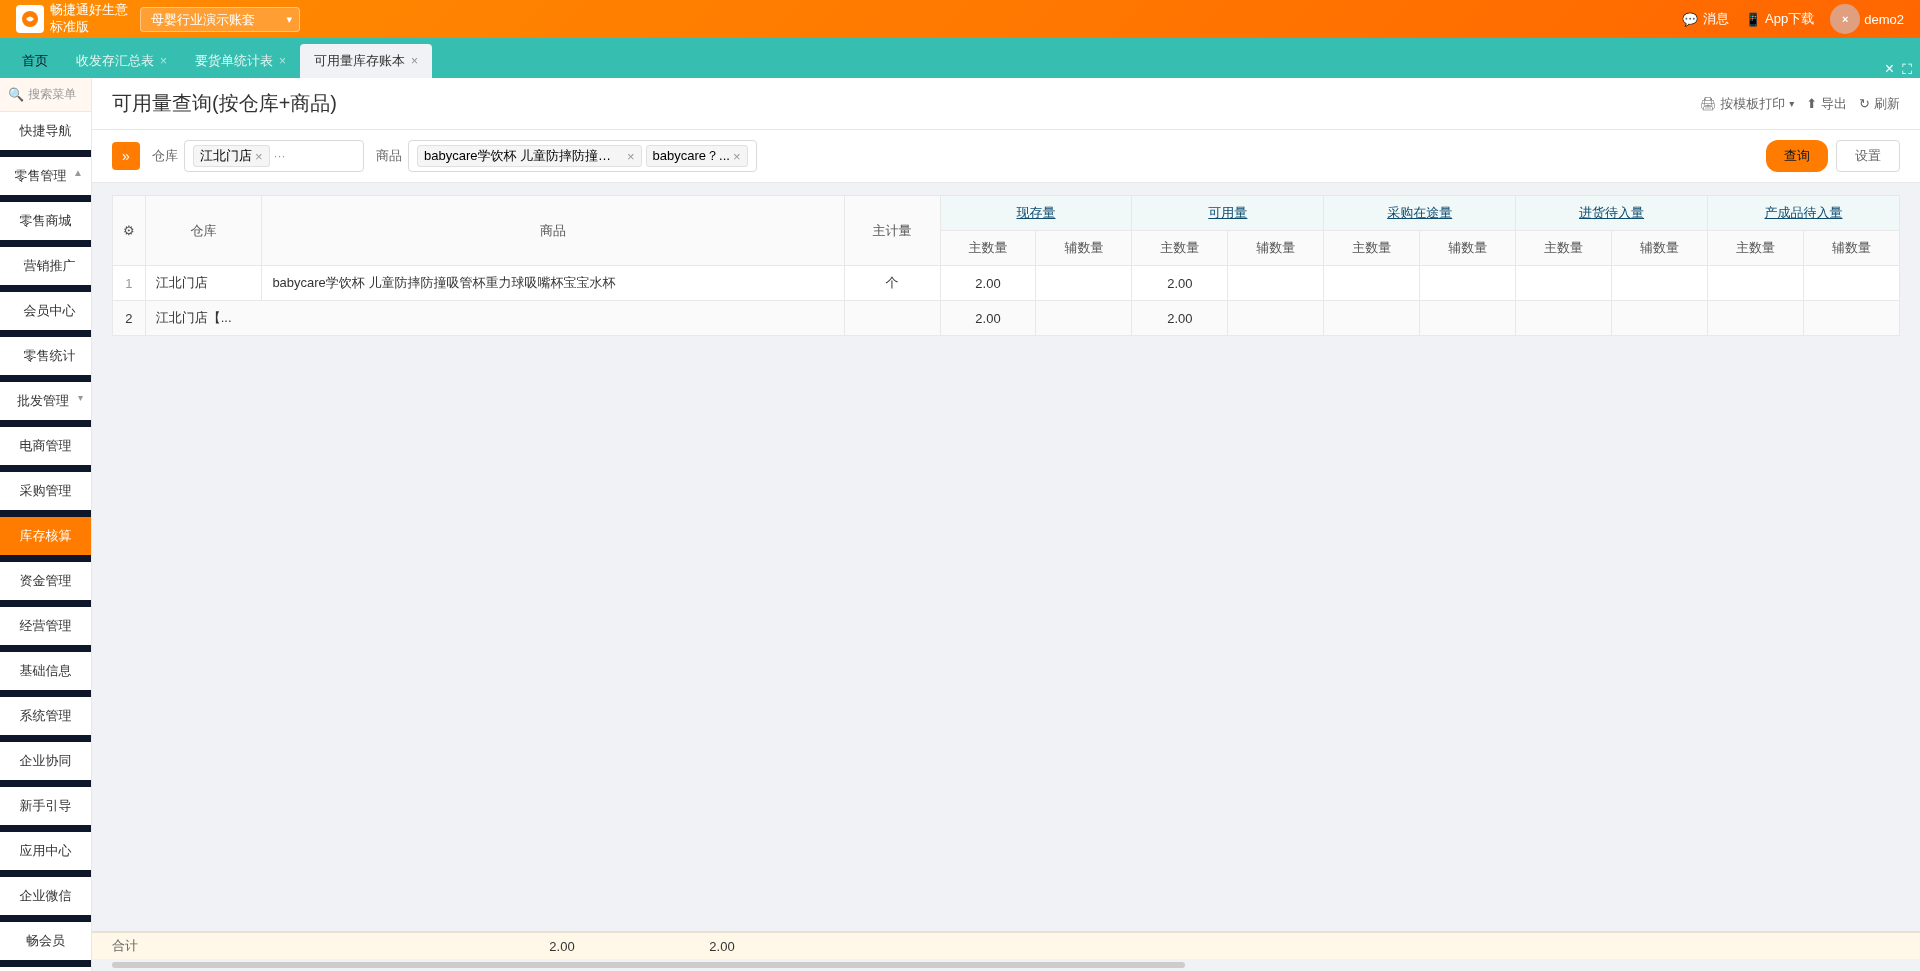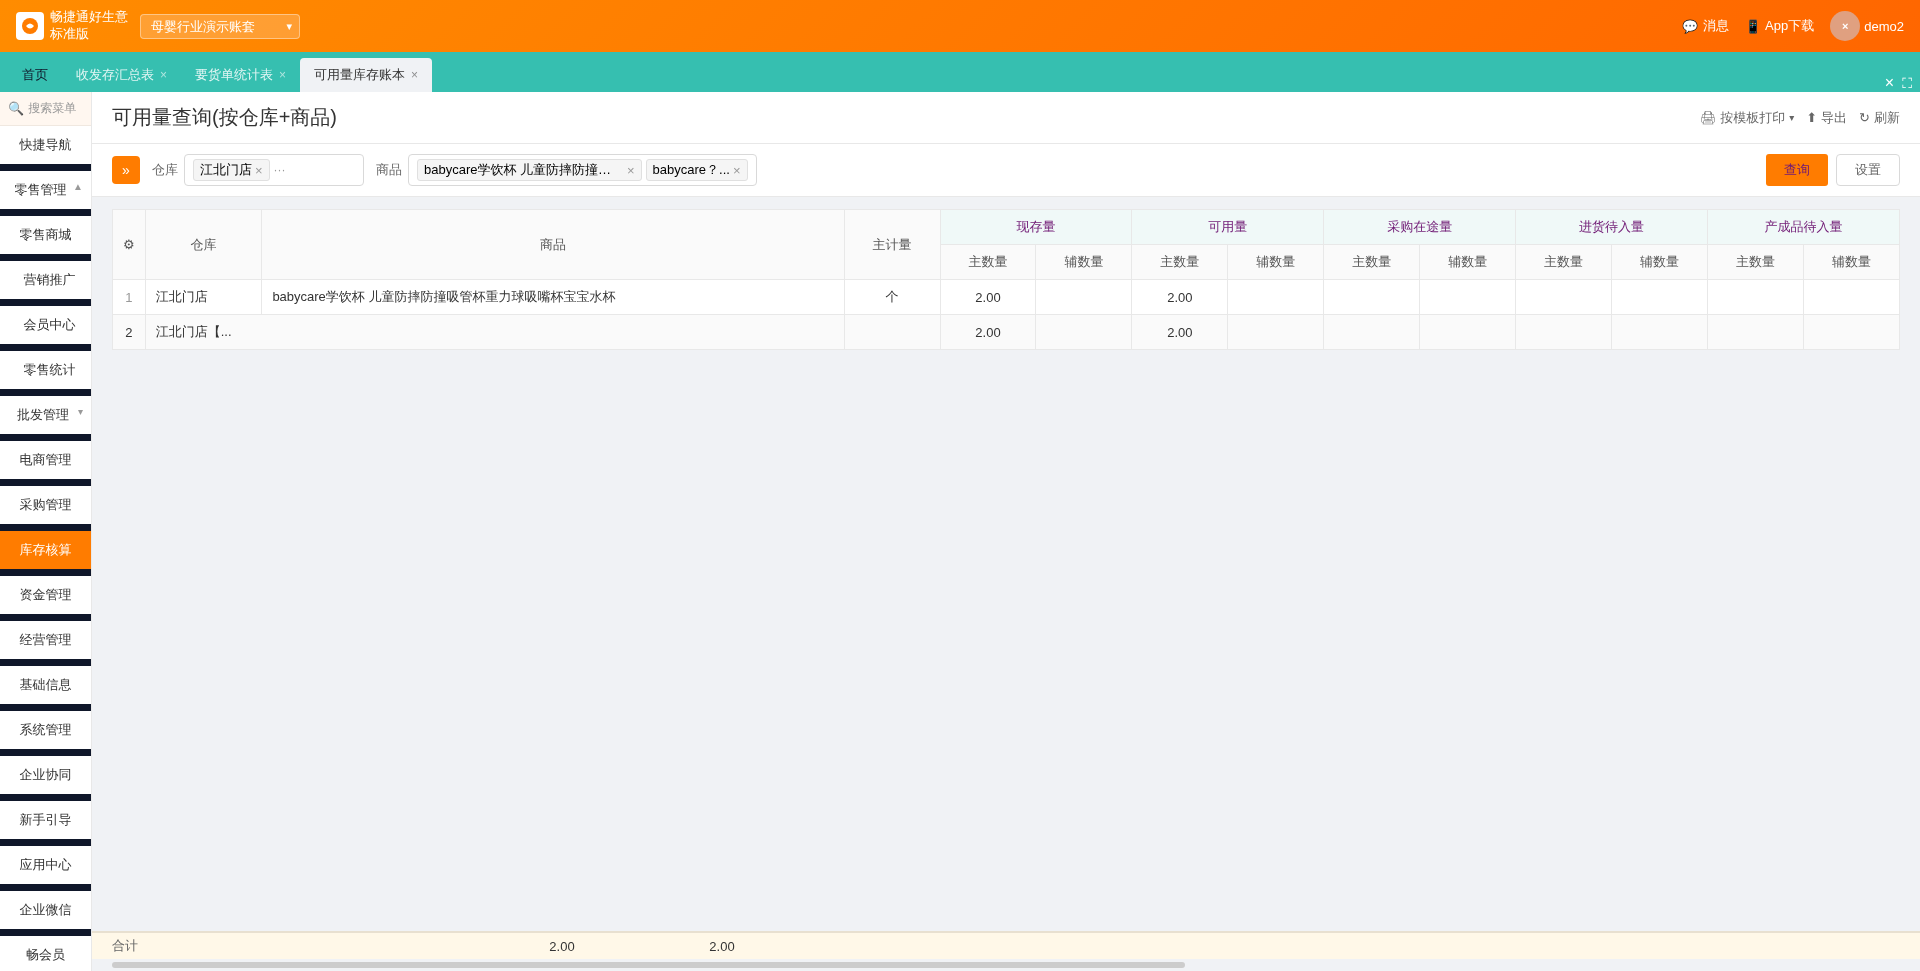--- a/index.html
+++ b/index.html
@@ -1,20 +1,20 @@
 <!DOCTYPE html>
 <html><head>
   <meta charset="utf-8">
   <style>
     * { box-sizing: border-box; margin: 0; padding: 0; font-family: 'Microsoft YaHei', Arial, sans-serif; font-size: 13px; }
     body { background: #f0f2f5; display: flex; flex-direction: column; height: 971px; overflow: hidden; }
 
     
     .top-bar {
-      height: 52px;
+      height: 38px;
       background: linear-gradient(135deg, #ff8c00, #ff6600);
       display: flex;
       align-items: center;
       justify-content: space-between;
       padding: 0 16px;
       flex-shrink: 0;
     }
     .top-bar-left { display: flex; align-items: center; gap: 12px; }
     .logo-area { display: flex; align-items: center; gap: 6px; }
     .logo-icon { width: 28px; height: 28px; background: white; border-radius: 4px; display: flex; align-items: center; justify-content: center; }
@@ -160,22 +160,22 @@
       border: 1px solid #e0e0e0;
       border-radius: 3px;
       padding: 1px 6px;
       font-size: 12px;
       display: flex; align-items: center; gap: 3px;
     }
     .filter-tag .remove { cursor: pointer; color: #999; }
     .filter-more { color: #999; cursor: pointer; font-size: 12px; }
     .filter-actions { margin-left: auto; display: flex; gap: 8px; }
     .btn-query {
-      background: #ff7c00; color: #701a75; border: none;
-      padding: 6px 18px; border-radius: 3px; cursor: pointer; font-size: 13px;
+      background: #ff7c00; color: #0f172a; border: none;
+      padding: 6px 18px; border-radius: 12px; cursor: pointer; font-size: 13px;
     }
     .btn-setting {
       background: white; color: #666; border: 1px solid #d9d9d9;
       padding: 6px 18px; border-radius: 4px; cursor: pointer; font-size: 13px;
     }
 
     
     .table-area { flex: 1; overflow: auto; padding: 12px 20px 0; }
     .data-table { width: 100%; border-collapse: collapse; background: white; }
     .data-table th, .data-table td {
@@ -183,21 +183,21 @@
       padding: 8px 10px;
       text-align: center;
       font-size: 13px;
       color: #333;
     }
     .data-table th {
       background: #fafafa;
       font-weight: 500;
       color: #555;
     }
-    .data-table th.group-header { background: #f0f9f8; color: #701a75; }
+    .data-table th.group-header { background: #f0f9f8; color: #0c4a6e; text-decoration: underline; }
     .data-table td.text-left { text-align: left; }
     .data-table .row-num { color: #999; }
     .data-table .subtotal td { background: #fafafa; font-weight: 500; }
 
     
     .table-footer {
       background: #fff8e8;
       border-top: 2px solid #e8e0d0;
       padding: 4px 20px;
       display: flex;

